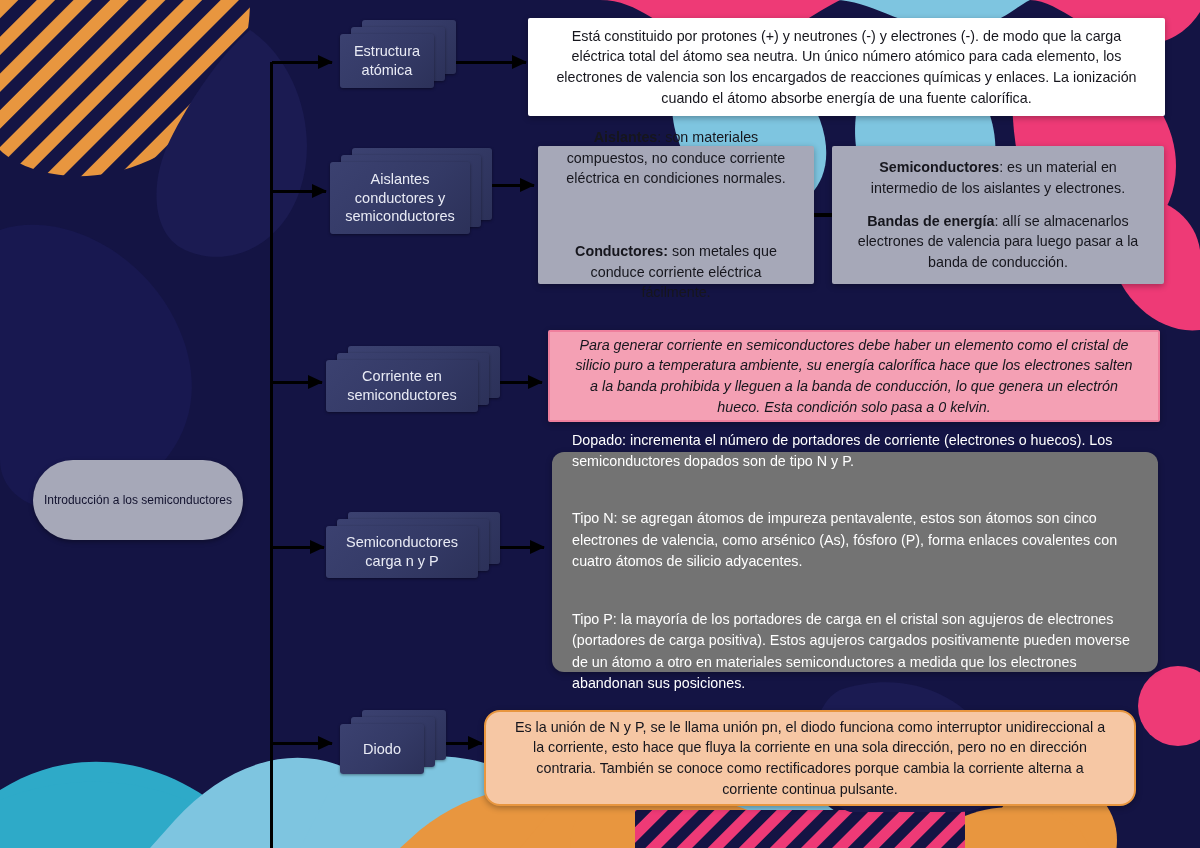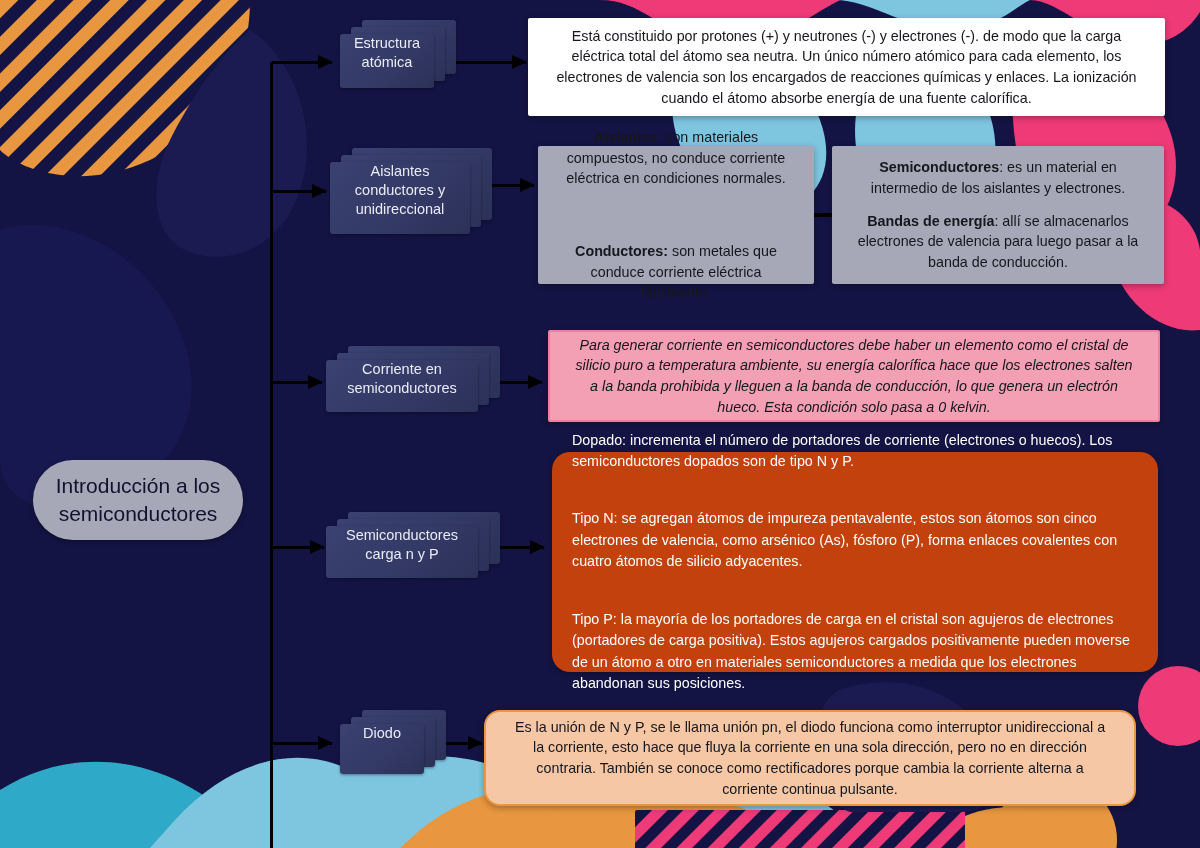--- a/index.html
+++ b/index.html
@@ -25,36 +25,36 @@
     border-top:7.5px solid transparent;
     border-bottom:7.5px solid transparent;
     border-left:15px solid #000;
   }
 
   
   .root-node{
     position:absolute;left:33px;top:460px;width:210px;height:80px;
     background:#a6a8b8;border-radius:40px;
     display:flex;align-items:center;justify-content:center;
-    text-align:center;color:#12122e;font-size:21px;line-height:1.35;
+    text-align:center;color:#12122e;font-size:12px;line-height:1.35;
     box-shadow:0 2px 5px rgba(0,0,0,.35);
   }
 
   
   .topic{position:absolute;}
   .topic .sheet{
     position:absolute;border-radius:3px;
     background:linear-gradient(135deg,#3b4170 0%,#343a66 55%,#2c3159 100%);
     box-shadow:0 1px 3px rgba(0,0,0,.4);
   }
   .topic .sheet.s3{left:22px;top:-14px;}
   .topic .sheet.s2{left:11px;top:-7px;}
   .topic .sheet.s1{
     left:0;top:0;
-    display:flex;justify-content:center;
+    display:flex;align-items:center;justify-content:center;
     color:#e9ebf5;text-align:center;line-height:1.3;font-size:14.5px;
     padding:0 24px;box-sizing:border-box;
   }
 
   
   .card{
     position:absolute;box-sizing:border-box;
     border-radius:2px;
     box-shadow:0 2px 6px rgba(0,0,0,.3);
     display:flex;flex-direction:column;justify-content:center;
@@ -73,24 +73,24 @@
     text-align:center;font-size:14.3px;line-height:1.45;
     padding:14px 18px;
   }
   .card-pink{
     background:#f4a0b4;color:#16161d;
     text-align:center;font-size:14.3px;line-height:1.45;
     padding:14px 22px;
     border:2px solid #ef7f9d;
   }
   .card-cyan{
-    background:#c2410c;color:#ffffff;
+    background:#737373;color:#ffffff;
     text-align:left;font-size:14.3px;line-height:1.5;
     padding:16px 20px;
-    border-radius:18px;
+    border-radius:12px;
   }
   .card-cyan p + p{margin-top:36px;}
   .card-orange{
     background:#f6c7a4;color:#16161d;
     text-align:center;font-size:14.3px;line-height:1.45;
     padding:14px 24px;
     border:2px solid #e8963f;
     border-radius:16px;
   }
 
@@ -184,21 +184,21 @@
     <div class="sheet s2" style="width:94px;height:54px;"></div>
     <div class="sheet s1" style="width:94px;height:54px;">
       <span>Estructura atómica</span>
     </div>
   </div>
 
   <div class="topic" style="left:330px;top:162px;width:140px;height:72px;">
     <div class="sheet s3" style="width:140px;height:72px;"></div>
     <div class="sheet s2" style="width:140px;height:72px;"></div>
     <div class="sheet s1" style="width:140px;height:72px;">
-      <span>Aislantes conductores y unidireccional</span>
+      <span>Aislantes conductores y semiconductores</span>
     </div>
   </div>
 
   <div class="topic" style="left:326px;top:360px;width:152px;height:52px;">
     <div class="sheet s3" style="width:152px;height:52px;"></div>
     <div class="sheet s2" style="width:152px;height:52px;"></div>
     <div class="sheet s1" style="width:152px;height:52px;">
       <span>Corriente en semiconductores</span>
     </div>
   </div>

